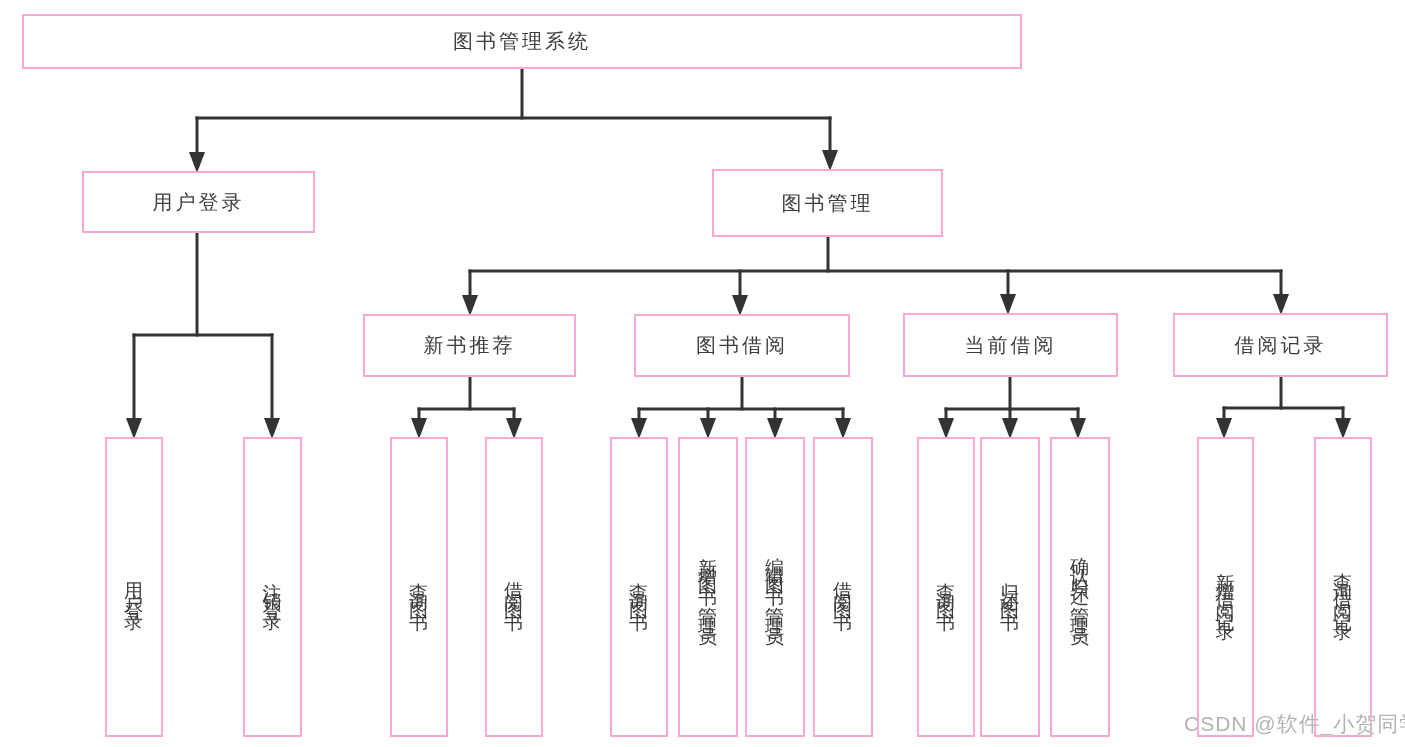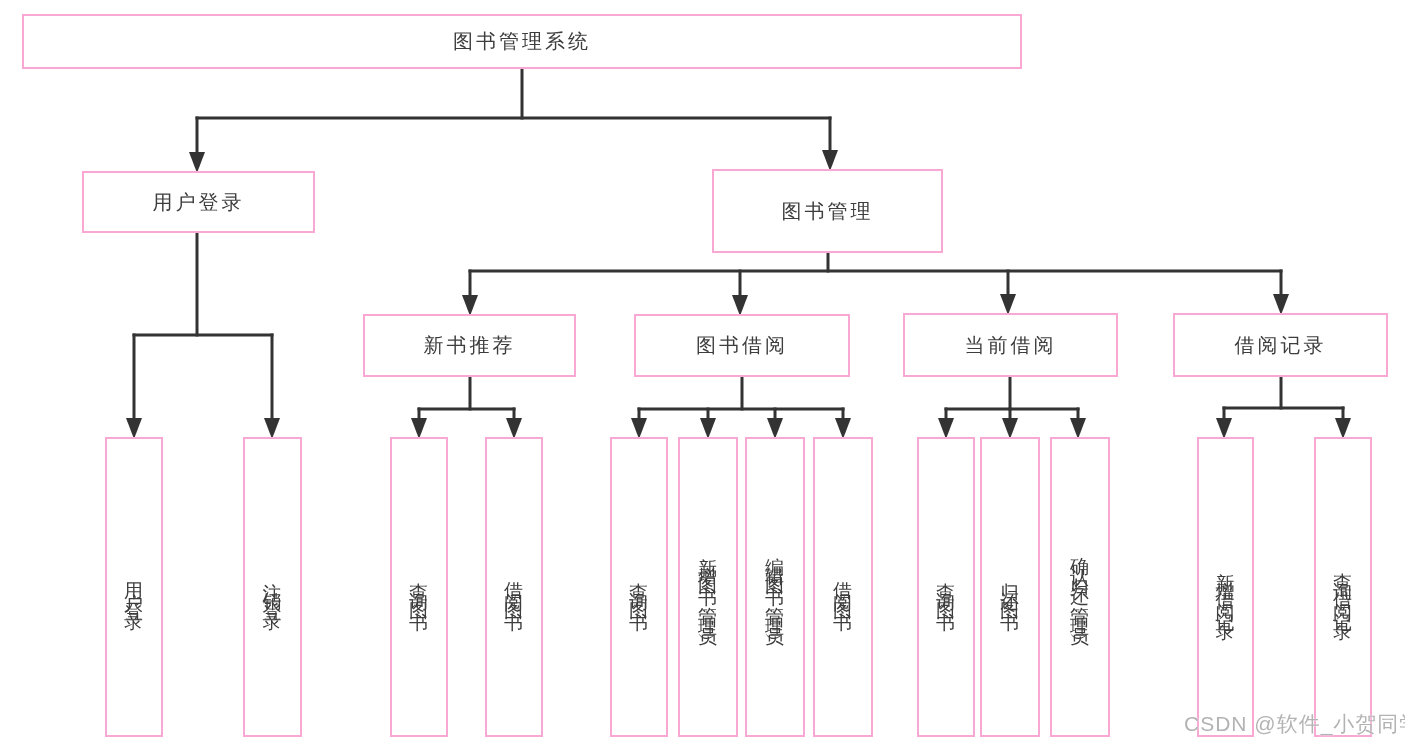--- a/index.html
+++ b/index.html
@@ -112,21 +112,21 @@
       <polygon class="ah" points="1335,418 1351,418 1343,439"></polygon>
   </svg>
 
   <div class="box" style="left:22px;top:14px;width:1000px;height:55px">
     <span>图书管理系统</span>
   </div>
 
   <div class="box" style="left:82px;top:171px;width:233px;height:62px">
     <span>用户登录</span>
   </div>
-  <div class="box" style="left:712px;top:169px;width:231px;height:84px">
+  <div class="box" style="left:712px;top:169px;width:231px;height:68px">
     <span>图书管理</span>
   </div>
 
   <div class="box" style="left:634px;top:314px;width:216px;height:63px">
     <span>图书借阅</span>
   </div>
   <div class="box" style="left:363px;top:314px;width:213px;height:63px">
     <span>新书推荐</span>
   </div>
   <div class="box" style="left:1173px;top:313px;width:215px;height:64px">

